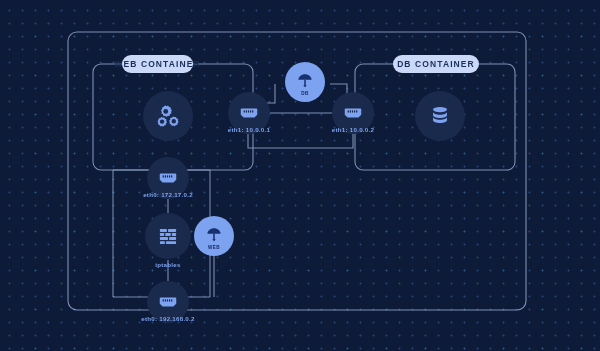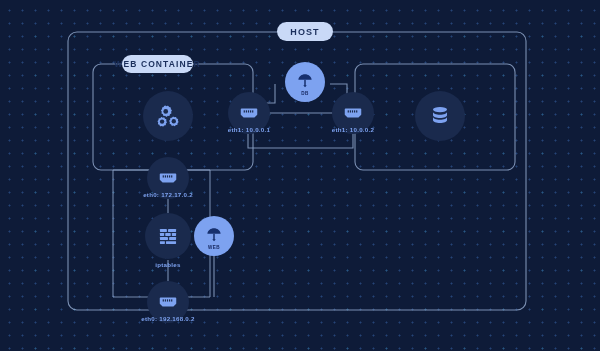--- a/index.html
+++ b/index.html
@@ -136,22 +136,22 @@
 
     <path d="M 214 255 L 214 297" fill="none" stroke="#8ea4c9" stroke-width="1.1" opacity="0.85"></path>
 
     <path d="M 168 157 L 168 144" fill="none" stroke="#8ea4c9" stroke-width="1.1" opacity="0.0"></path>
 
     <path d="M 253 103 L 253 103" fill="none" stroke="#8ea4c9" stroke-width="1.1" opacity="0.85"></path>
 
     <path d="M 355 113 L 355 113" fill="none" stroke="#8ea4c9" stroke-width="1.1" opacity="0.85"></path>
   </svg>
 
-  <div class="pill" id="pill-host">HOST</div>
   <div class="pill" id="pill-web-container">WEB CONTAINER</div>
+  <div class="pill" id="pill-db-container">DB CONTAINER</div>
 
   <div class="node dark" style="left:143px; top:91px; width:50px; height:50px;">
     <svg width="28" height="28" viewBox="0 0 32 32" fill="#7da2f0">
       <g>
         <path d="M12.5 4.2a1 1 0 0 1 1 0l1 .6.9-.45a1 1 0 0 1 1.3.45l.55 1.05 1.15.15a1 1 0 0 1 .85 1.1l-.1 1.1.9.75a1 1 0 0 1 .15 1.35l-.7.95.35 1.05a1 1 0 0 1-.6 1.25l-1.05.4-.2 1.15a1 1 0 0 1-1.15.8l-1.1-.2-.85.8a1 1 0 0 1-1.35 0l-.85-.8-1.1.2a1 1 0 0 1-1.15-.8l-.2-1.15-1.05-.4a1 1 0 0 1-.6-1.25l.35-1.05-.7-.95a1 1 0 0 1 .15-1.35l.9-.75-.1-1.1a1 1 0 0 1 .85-1.1l1.15-.15L11.2 4.8a1 1 0 0 1 1.3-.45Z"></path>
         <circle cx="13.4" cy="10.8" r="2.7" fill="#1a2a4d"></circle>
         <path d="M8.2 17.2a1 1 0 0 1 .95.1l.85.6.95-.3a1 1 0 0 1 1.2.6l.35 1 1.05.35a1 1 0 0 1 .65 1.2l-.3.95.6.9a1 1 0 0 1-.15 1.3l-.8.7.05 1.05a1 1 0 0 1-.95 1.05l-1.05.05-.65.85a1 1 0 0 1-1.3.25l-.9-.5-1 .3a1 1 0 0 1-1.2-.6l-.35-1-1.05-.4a1 1 0 0 1-.6-1.2l.3-.95-.6-.9a1 1 0 0 1 .15-1.3l.8-.7-.05-1.05a1 1 0 0 1 .95-1.05l1.05-.05.65-.85a1 1 0 0 1 .35-.25Z"></path>
         <circle cx="9.2" cy="22.4" r="2.5" fill="#1a2a4d"></circle>
         <path d="M21.6 16.8a1 1 0 0 1 .95.1l.8.6.95-.3a1 1 0 0 1 1.2.6l.35 1 1.05.35a1 1 0 0 1 .65 1.2l-.3.95.6.9a1 1 0 0 1-.15 1.3l-.8.7.05 1.05a1 1 0 0 1-.95 1.05l-1.05.05-.65.85a1 1 0 0 1-1.3.25l-.9-.5-1 .3a1 1 0 0 1-1.2-.6l-.35-1-1.05-.4a1 1 0 0 1-.6-1.2l.3-.95-.6-.9a1 1 0 0 1 .15-1.3l.8-.7-.05-1.05a1 1 0 0 1 .95-1.05l1.05-.05.65-.85a1 1 0 0 1 .35-.25Z"></path>
         <circle cx="22.6" cy="22" r="2.5" fill="#1a2a4d"></circle>

